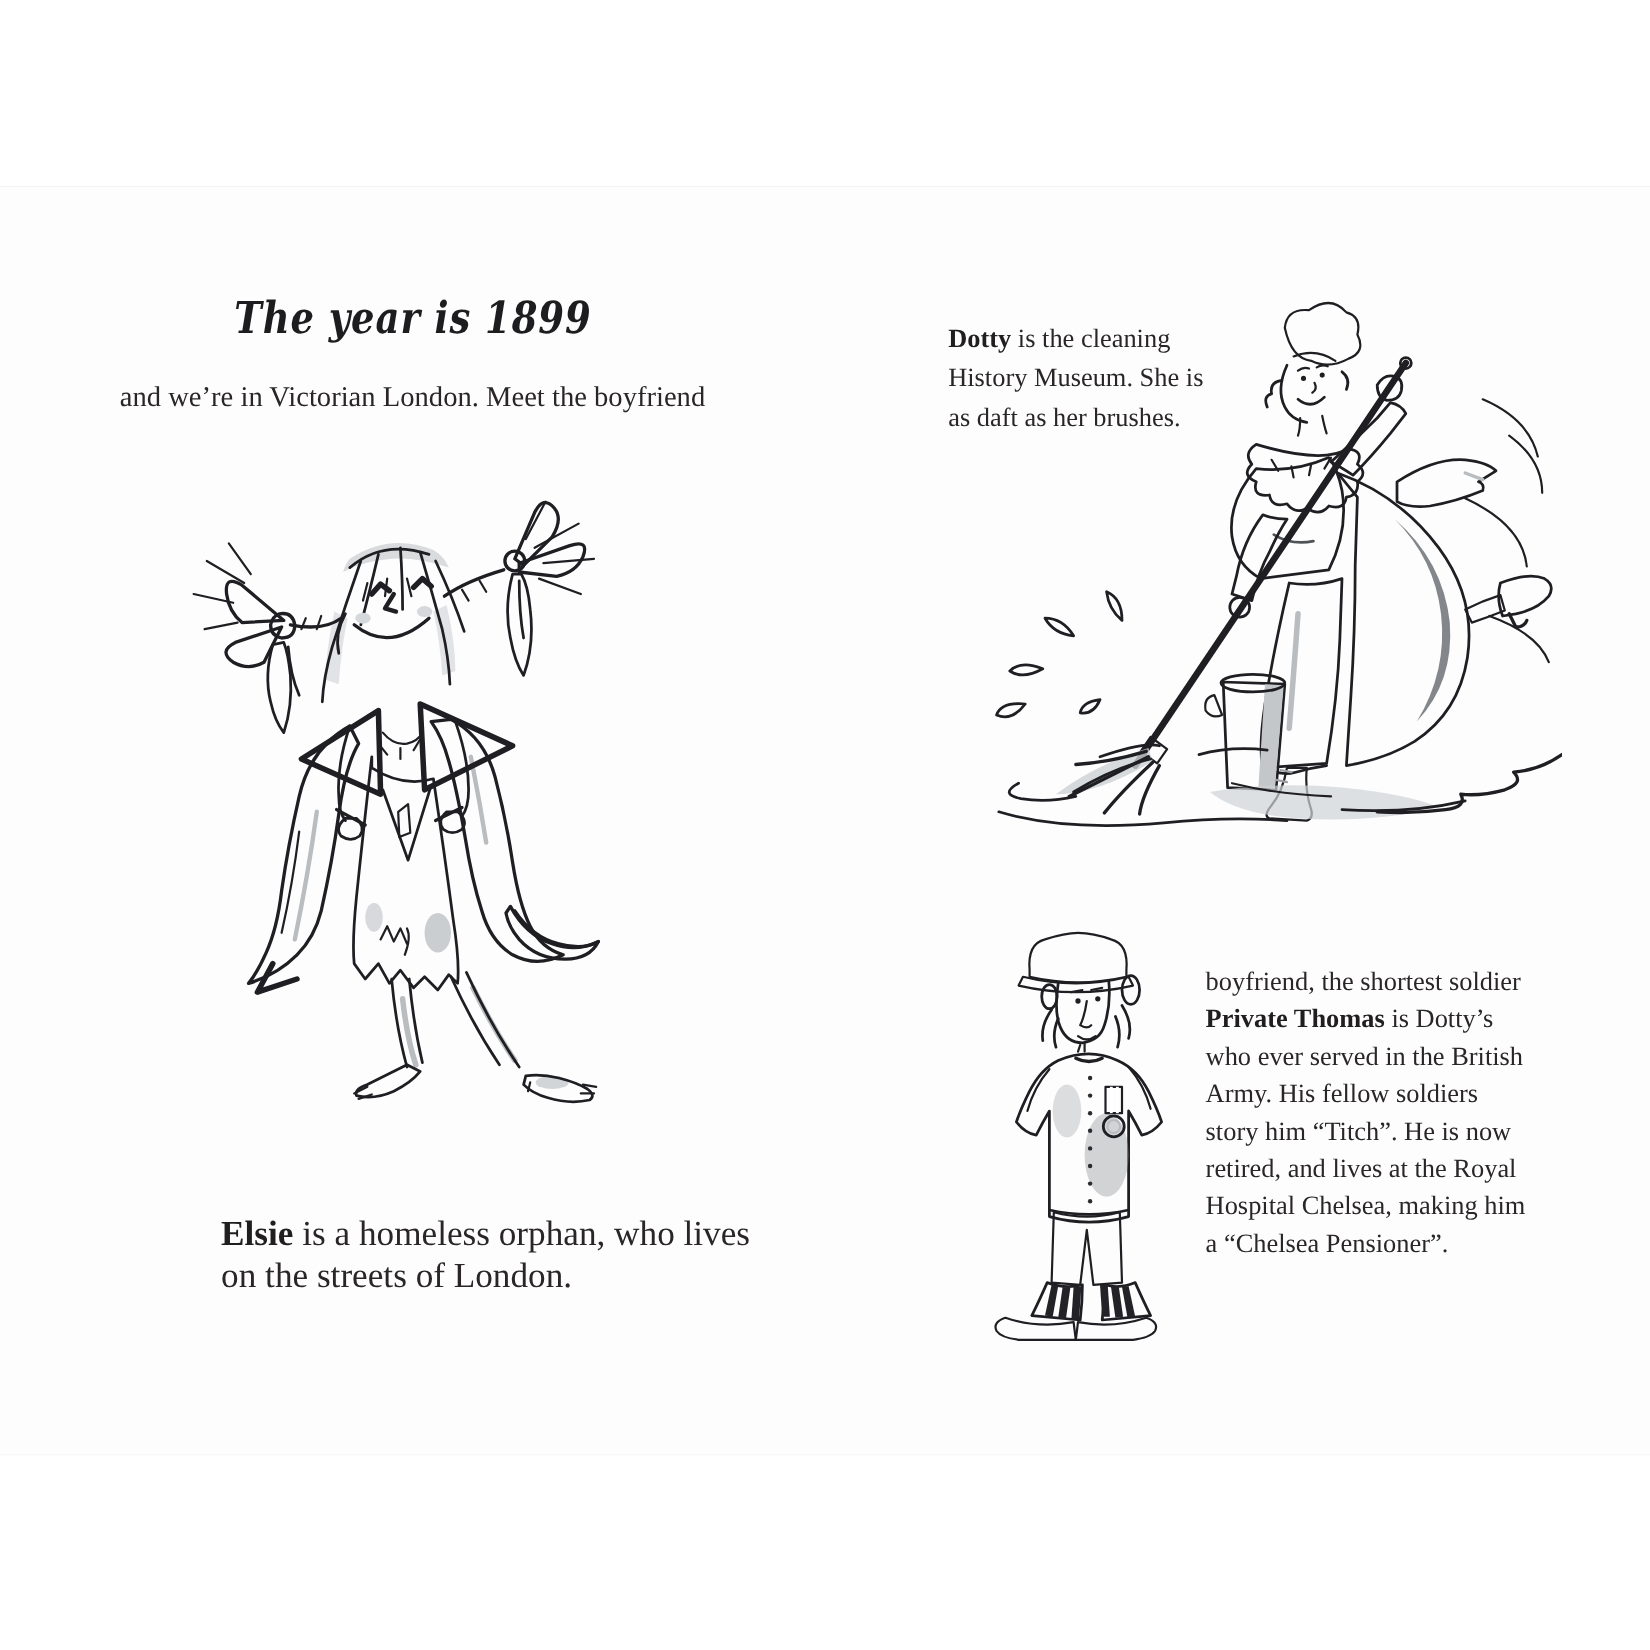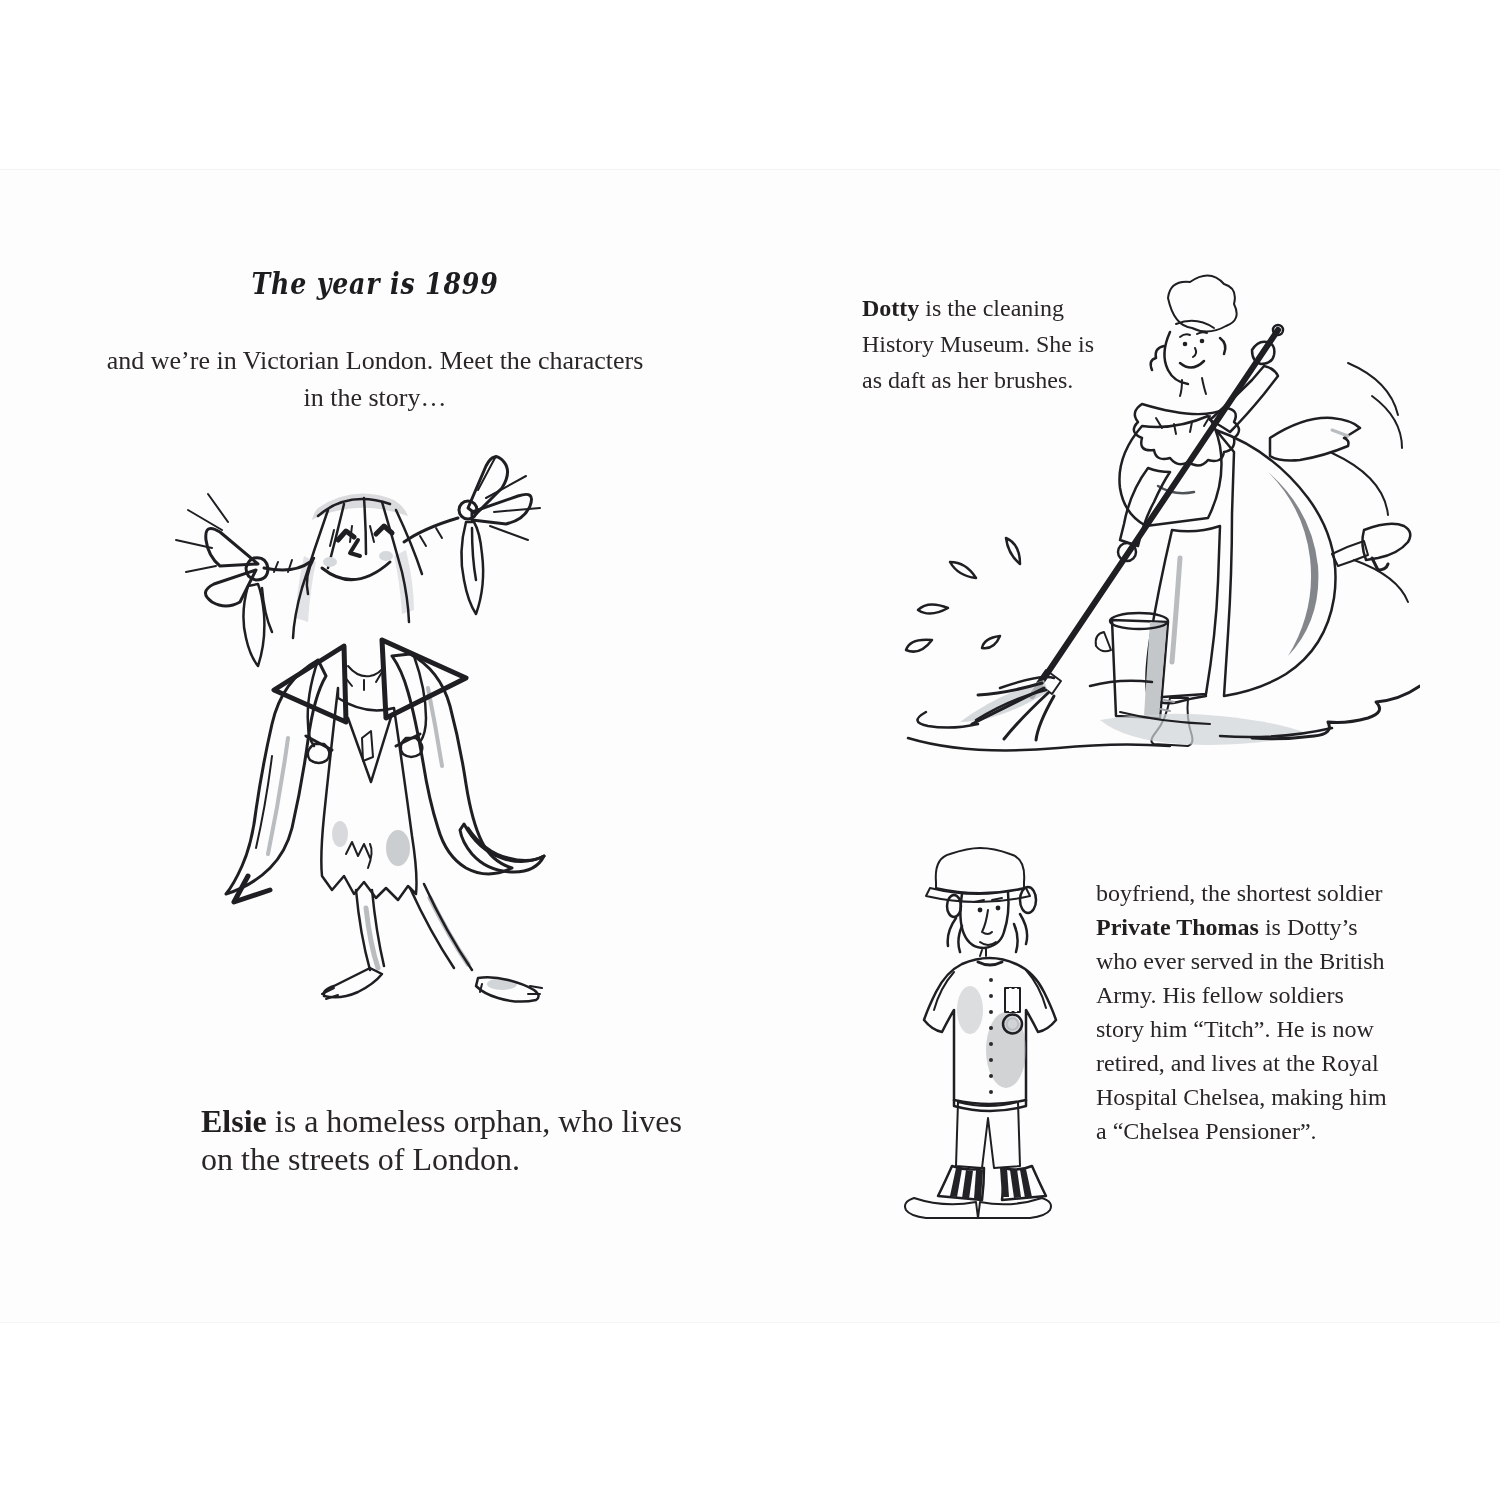--- a/index.html
+++ b/index.html
@@ -7,21 +7,21 @@
     position:relative;width:1500px;height:1500px;background:#ffffff;overflow:hidden;
     font-family:"Liberation Serif","DejaVu Serif",serif;color:#272324;
   }
   .scan-band{
     position:absolute;left:0;top:169px;width:1500px;height:1152px;
     background:#fdfdfe;border-top:1px solid #f3f3f5;border-bottom:1px solid #f6f6f8;
   }
   .title{
     position:absolute;left:0;top:266px;width:750px;margin:0;text-align:center;
     font-family:"DejaVu Serif","Liberation Serif",serif;font-style:italic;font-weight:600;
-    font-size:30px;color:#1d1c1e;
+    font-size:40px;color:#1d1c1e;
   }
   .title-inner{display:inline-block;transform:scaleX(.84);transform-origin:50% 50%;letter-spacing:1px;}
   .intro{
     position:absolute;left:95px;top:342px;width:560px;text-align:center;
     font-size:26px;line-height:37px;color:#2a2627;
   }
   .caption{position:absolute;color:#2a2627;}
   .caption .line{white-space:pre;}
   .caption b{font-weight:700;color:#211e1f;}
   .elsie-caption{left:201px;top:1102px;width:440px;font-size:32px;line-height:38px;}
@@ -37,22 +37,21 @@
 </style>
 </head>
 <body>
 
 <div class="page">
   <div class="scan-band"></div>
 
   <h1 class="title"><span class="title-inner">The year is 1899</span></h1>
 
   <div class="intro">
-    <div class="line">and we’re in Victorian London. Meet the characters</div>
-    <div class="line">in the story…</div>
+    <div class="line">and we’re in Victorian London. Meet the boyfriend</div>
   </div>
 
   <svg class="illus illus-elsie" viewBox="0 0 420 640" aria-hidden="true">
     <g>
       <path d="M150,222 q-36,20 -46,64 q-10,44 -16,86 q-4,34 -14,56 q-8,18 -16,28 q26,-8 44,-26 q16,-16 22,-40 q10,-44 16,-88 q6,-44 18,-64 z" fill="#c6cacd" class="ink w3"></path>
       <path d="M80,438 l-14,26 l36,-12" class="ink w5"></path>
       <path d="M120,300 q-8,58 -20,116" class="soft w4"></path>
       <path d="M104,318 q-6,48 -16,92" class="ink w2"></path>
       <path d="M242,216 q30,16 40,52 q10,38 16,78 q6,38 16,58 q10,20 30,26 q-24,12 -46,0 q-20,-12 -28,-40 q-9,-28 -15,-66 q-8,-46 -15,-70 q-6,-22 -16,-36 z" fill="#c1c5c8" class="ink w3"></path>
       <path d="M296,386 q14,26 38,34 q22,8 42,-2 q-8,16 -30,16 q-26,0 -42,-18 q-10,-12 -12,-24 z" fill="#c9cdd0" class="ink w3"></path>

